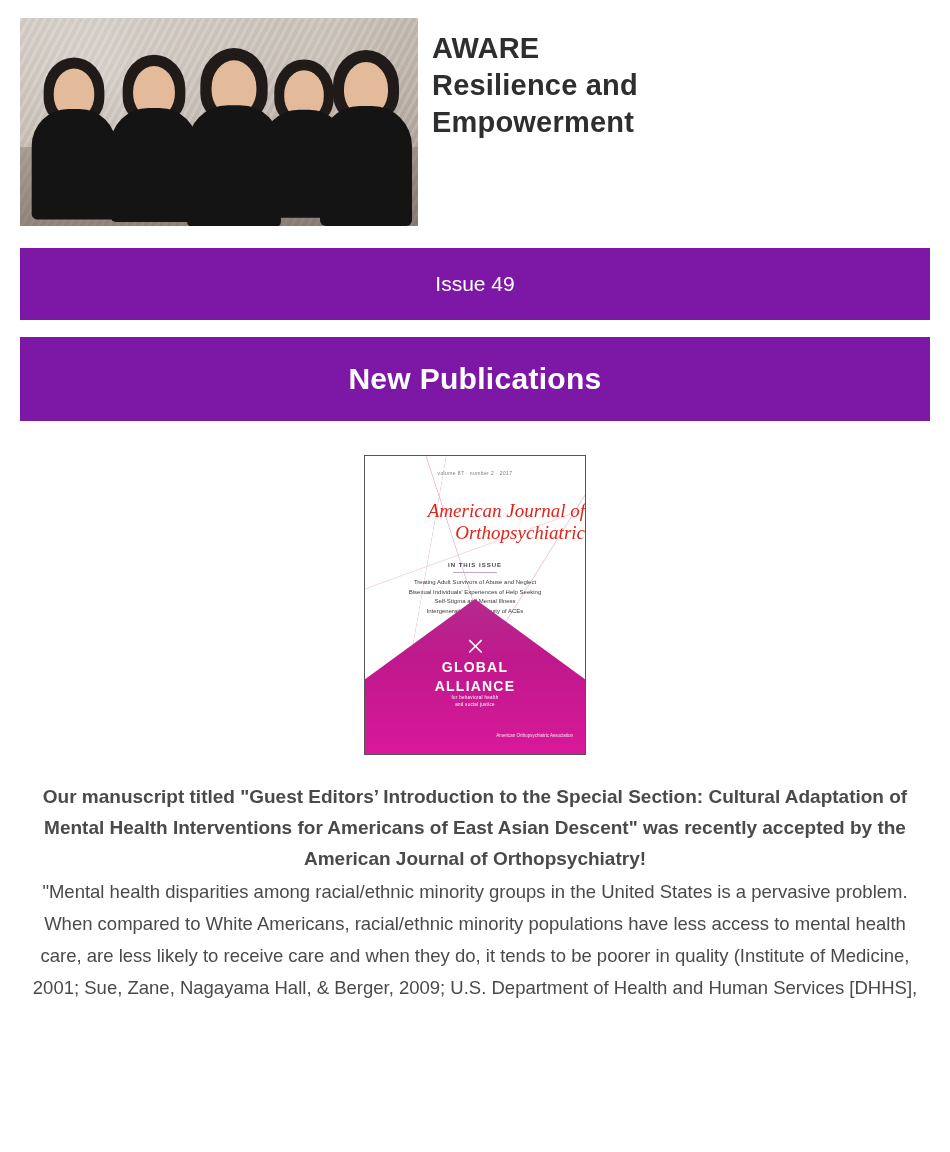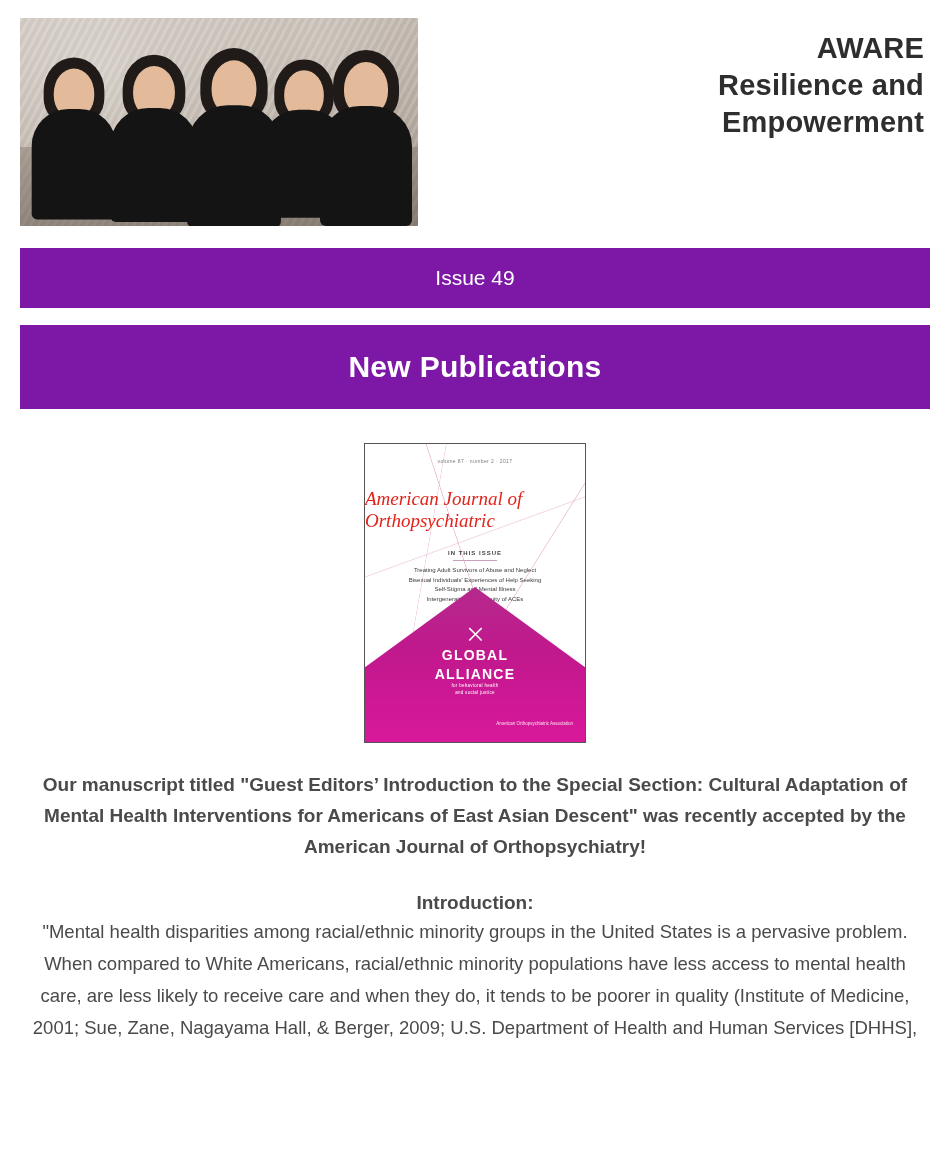--- a/index.html
+++ b/index.html
@@ -92,41 +92,41 @@
     z-index: 4;
   }
   .f1 { left: 8px;   transform: scale(.92); }
   .f2 { left: 88px;  transform: scale(.95); }
   .f3 { left: 168px; transform: scale(1.02); z-index: 6; }
   .f4 { left: 238px; transform: scale(.9); }
   .f5 { left: 300px; transform: scale(1.0); }
 
   .title-block {
     flex: 1 1 auto;
-    text-align: right;
+    text-align: left;
     padding: 12px 6px 0 14px;
     box-sizing: border-box;
   }
   .title-block .line {
     font-weight: bold;
     font-size: 29px;
     line-height: 37px;
     color: #2e2e2e;
     letter-spacing: .2px;
   }
 
   
   .band {
     background: #7b1fa2;
     background: #7d18a6;
     margin: 22px 20px 0 20px;
     color: #ffffff;
   }
   .issue-band {
-    height: 60px;
+    height: 72px;
     display: flex;
     align-items: center;
     background: #7d18a6;
   }
   .issue-band .cell {
     flex: 1 1 50%;
     text-align: center;
     font-size: 21px;
   }
   .section-band {
@@ -171,21 +171,21 @@
     position: absolute;
     top: 14px; left: 0; right: 0;
     text-align: center;
     font-size: 5px;
     color: #7a7a7a;
     letter-spacing: .4px;
   }
   .cover .jtitle {
     position: absolute;
     top: 44px; left: 0; right: 0;
-    text-align: left;
+    text-align: right;
     color: #e2231a;
     font-family: "Liberation Serif", serif;
     font-size: 19px;
     line-height: 22px;
     font-style: italic;
     font-weight: normal;
   }
   .cover .inthis {
     position: absolute;
     top: 106px; left: 0; right: 0;
@@ -369,16 +369,15 @@
         <div class="g1">ALLIANCE</div>
         <div class="g2">for behavioral health</div>
         <div class="g2">and social justice</div>
       </div>
       <div class="pub">American Orthopsychiatric Association</div>
     </div>
   </div>
 
   <div class="lead">Our manuscript titled "Guest Editors’ Introduction to the Special Section: Cultural Adaptation of Mental Health Interventions for Americans of East Asian Descent" was recently accepted by the American Journal of Orthopsychiatry!</div>
 
-  <div class="intro-head">Introduction:</div>
   <div class="intro-body">"Mental health disparities among racial/ethnic minority groups in the United States is a pervasive problem. When compared to White Americans, racial/ethnic minority populations have less access to mental health care, are less likely to receive care and when they do, it tends to be poorer in quality (Institute of Medicine, 2001; Sue, Zane, Nagayama Hall, &amp; Berger, 2009; U.S. Department of Health and Human Services [DHHS],</div>
 
 </div>
 
 </body></html>

